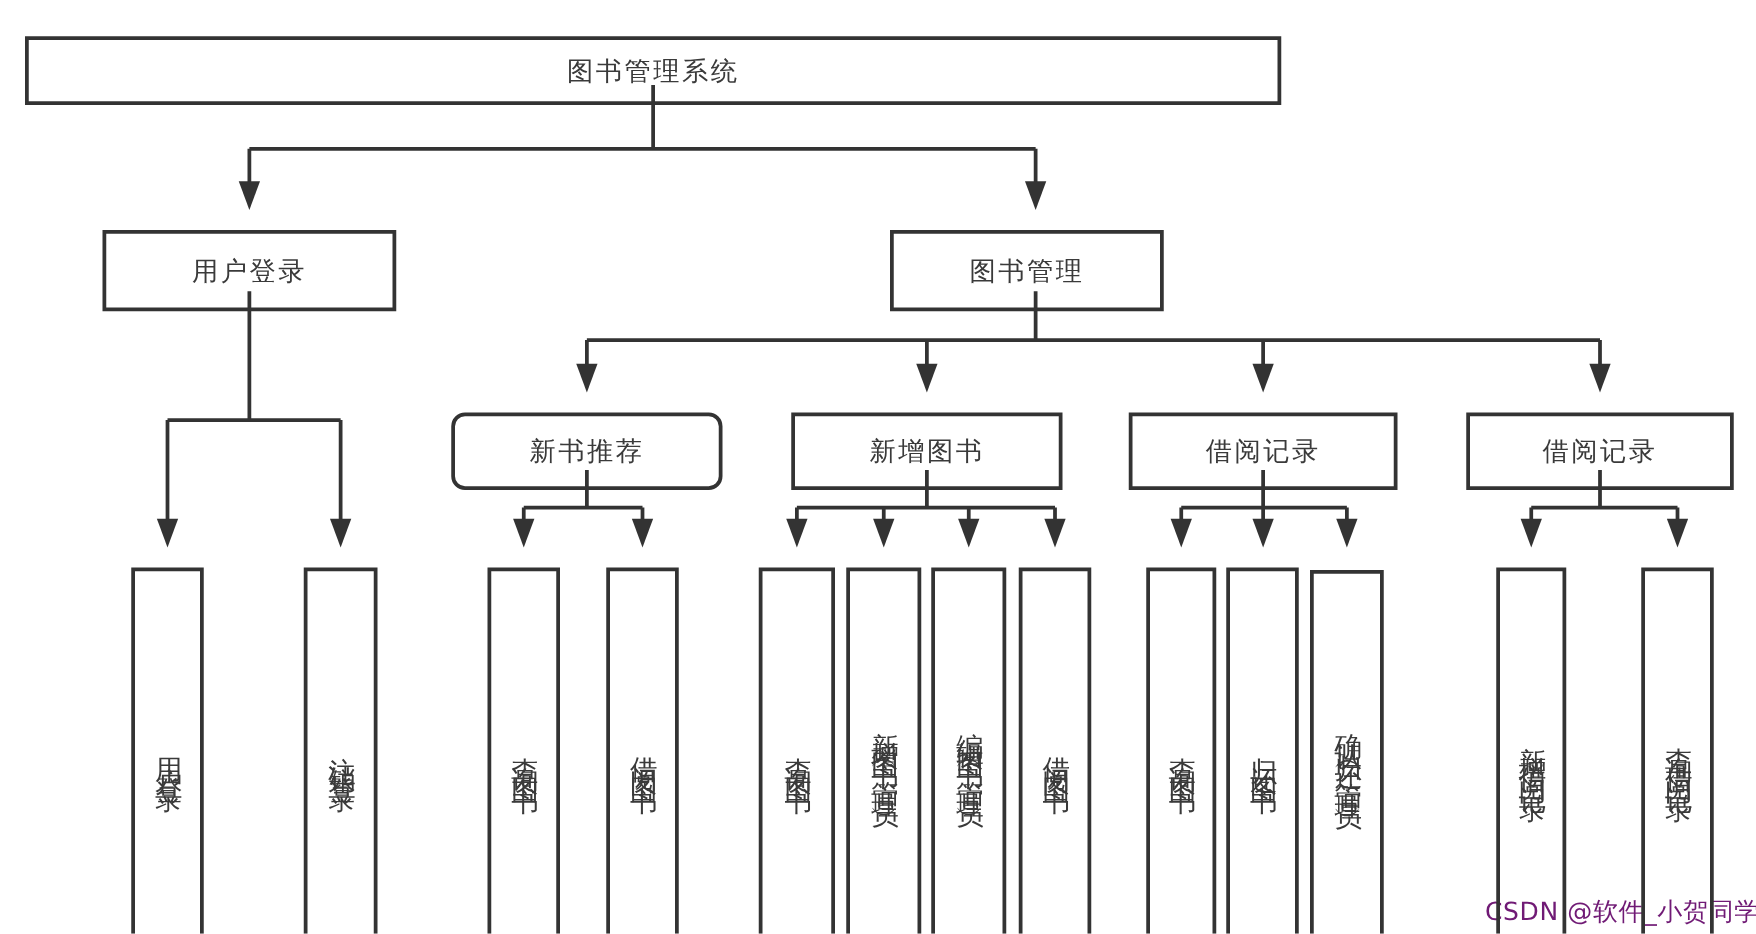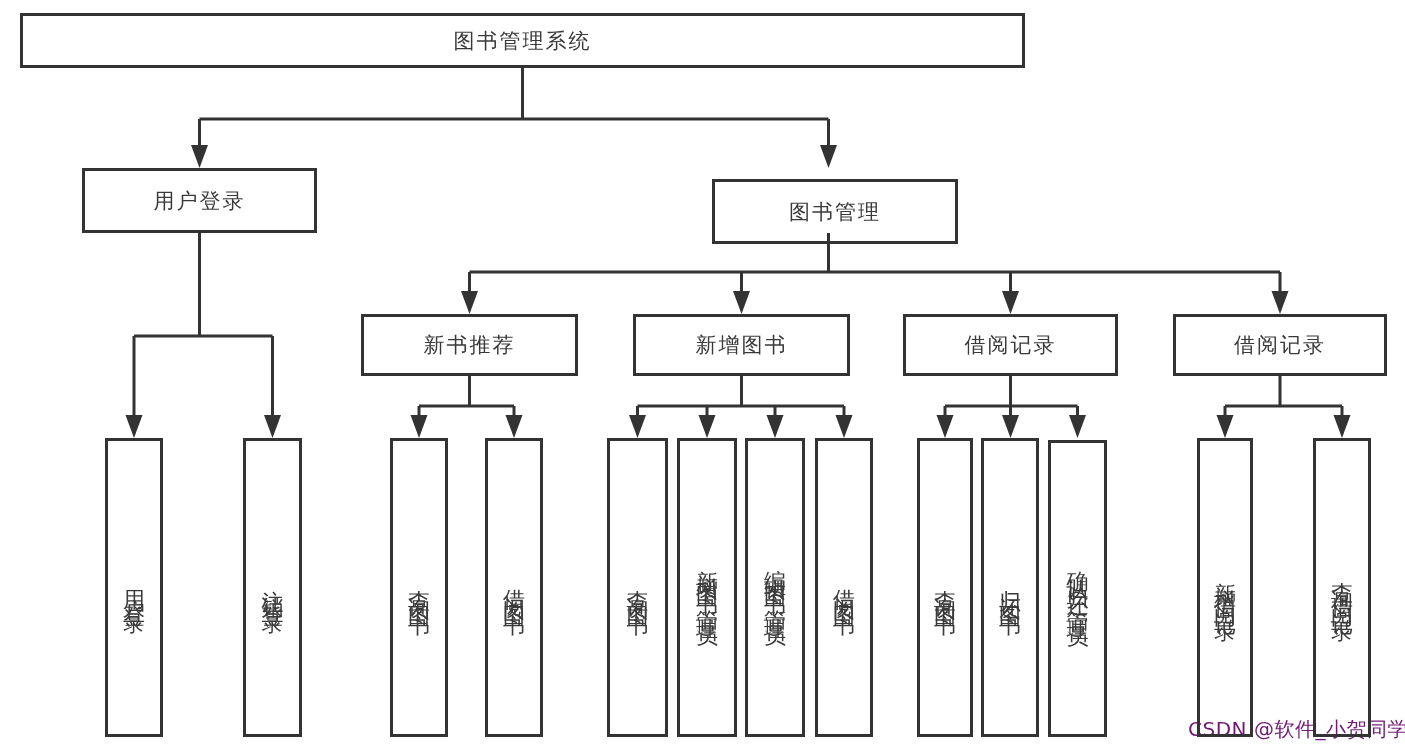--- a/index.html
+++ b/index.html
@@ -11,20 +11,21 @@
     overflow:hidden;
   }
   .connector-svg{position:absolute;left:0;top:0;z-index:2;}
   .node{
     position:absolute;
     border:3px solid #333333;
     background:transparent;
     box-sizing:border-box;
     color:#3a3a3a;
     z-index:3;
+    margin-top:16px;
   }
   .hbox{
     display:flex;align-items:center;justify-content:center;
     font-size:21px;
     letter-spacing:2px;
   }
   .vbox{
     display:flex;align-items:center;justify-content:center;
   }
   .vbox .vtext{
@@ -89,23 +90,23 @@
       <polygon points="1002,415 1019,415 1010.5,438"></polygon>
       <polygon points="1069,415 1086,415 1077.5,438"></polygon>
       <polygon points="1216.5,415 1233.5,415 1225,438"></polygon>
       <polygon points="1333.5,415 1350.5,415 1342,438"></polygon>
     </g>
   </svg>
 
   <div class="node hbox" style="left:20px;top:13px;width:1005px;height:55px;">图书管理系统</div>
 
   <div class="node hbox" style="left:82px;top:168px;width:235px;height:65px;">用户登录</div>
-  <div class="node hbox" style="left:712px;top:179px;width:246px;height:65px;">图书管理</div>
+  <div class="node hbox" style="left:712px;top:168px;width:219px;height:65px;">图书管理</div>
 
-  <div class="node hbox" style="left:361px;top:314px;width:217px;height:62px;">新书推荐</div>
+  <div class="node hbox" style="left:361px;top:314px;width:217px;height:62px;border-radius:11px;">新书推荐</div>
   <div class="node hbox" style="left:633px;top:314px;width:217px;height:62px;">新增图书</div>
   <div class="node hbox" style="left:903px;top:314px;width:215px;height:62px;">借阅记录</div>
   <div class="node hbox" style="left:1173px;top:314px;width:214px;height:62px;">借阅记录</div>
 
   <div class="node vbox" style="left:105px;top:438px;width:58px;height:299px;">
     <span class="vtext">用户登录</span>
   </div>
   <div class="node vbox" style="left:243px;top:438px;width:59px;height:299px;">
     <span class="vtext">注销登录</span>
   </div>

